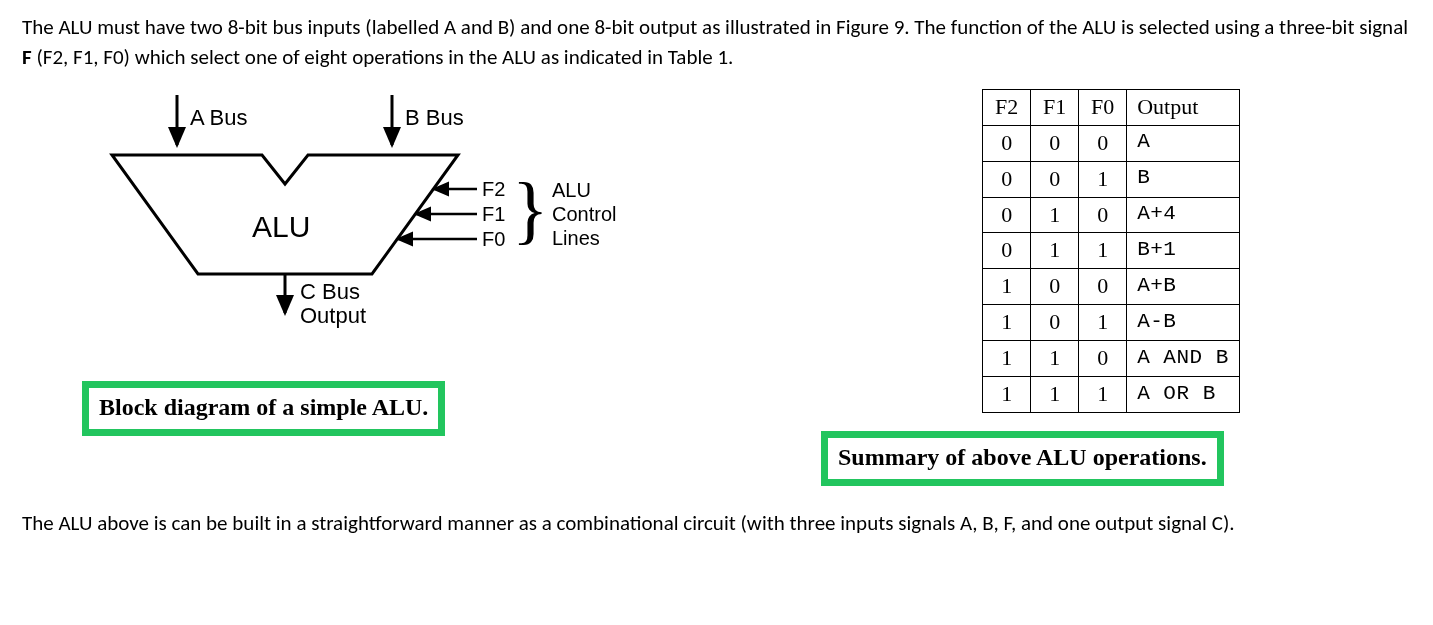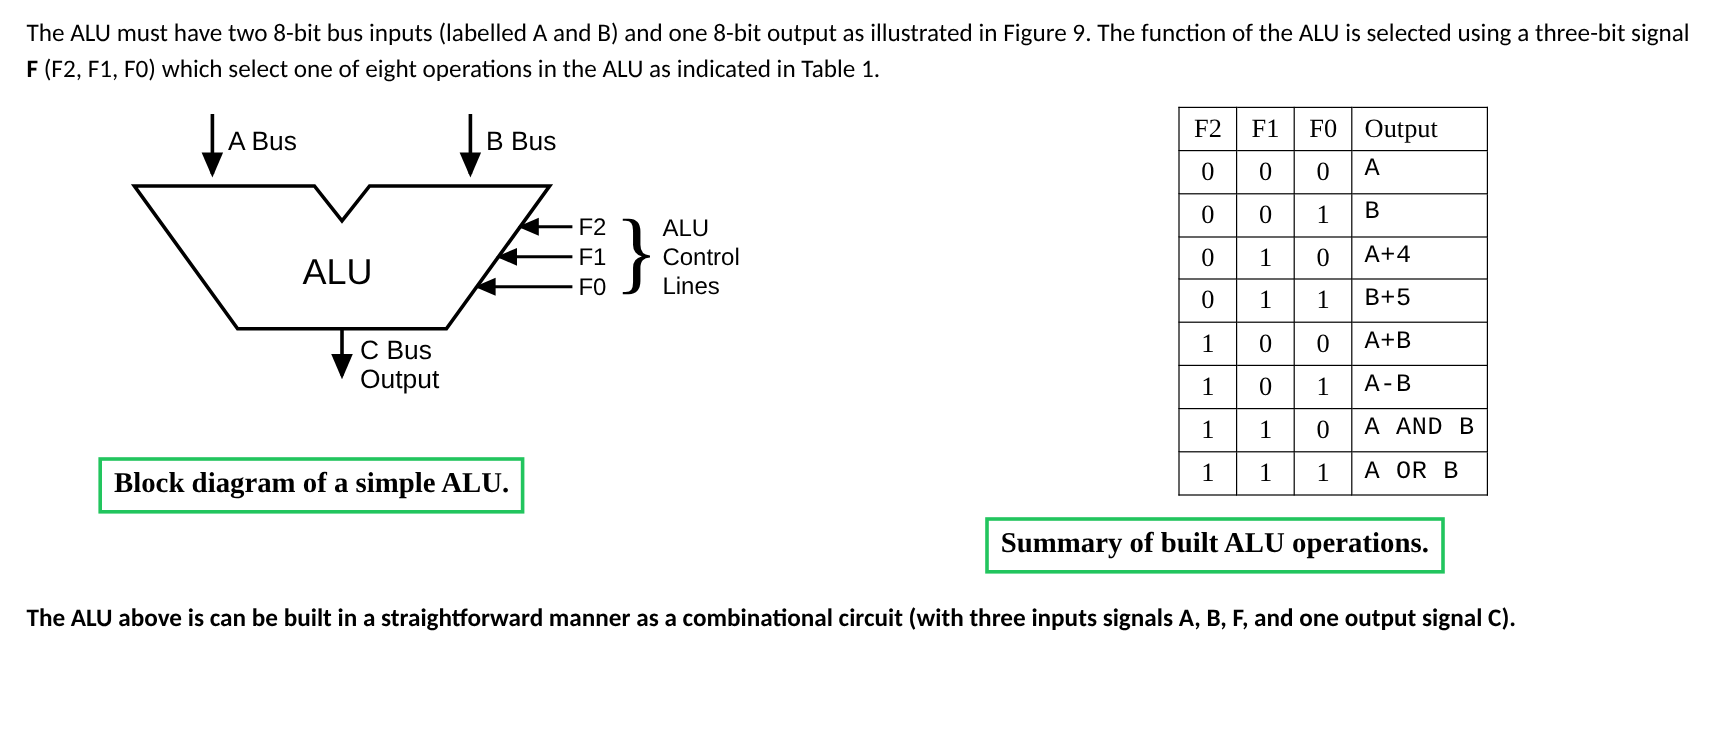--- a/index.html
+++ b/index.html
@@ -21,21 +21,21 @@
     align-items: flex-start;
     margin: 8px 0 12px 0;
     padding: 0 40px 0 60px;
   }
   .left-fig { width: 560px; }
   .right-fig { width: 520px; display:flex; flex-direction:column; align-items:center; }
   .svgwrap { width: 100%; }
   svg { display:block; }
   .caption {
     display: inline-block;
-    border: 3px solid #22c55e;
+    border: 7px solid #22c55e;
     padding: 2px 10px 4px 10px;
     font-family: "Times New Roman", serif;
     font-size: 24px;
     font-weight: 700;
     margin-top: 18px;
   }
   .left-fig .caption-wrap { margin-top:14px; }
   table.ops {
     border-collapse: collapse;
     font-family: "Times New Roman", serif;
@@ -134,21 +134,21 @@
       <tr>
             <td class="c">0</td>
             <td class="c">1</td>
             <td class="c">0</td>
             <td class="mono">A+4</td>
           </tr>
       <tr>
             <td class="c">0</td>
             <td class="c">1</td>
             <td class="c">1</td>
-            <td class="mono">B+5</td>
+            <td class="mono">B+1</td>
           </tr>
       <tr>
             <td class="c">1</td>
             <td class="c">0</td>
             <td class="c">0</td>
             <td class="mono">A+B</td>
           </tr>
       <tr>
             <td class="c">1</td>
             <td class="c">0</td>
@@ -163,19 +163,19 @@
           </tr>
       <tr>
             <td class="c">1</td>
             <td class="c">1</td>
             <td class="c">1</td>
             <td class="mono">A OR B</td>
           </tr>
     </tbody>
       </table>
     <div style="align-self:flex-start; margin-left:-30px;">
-      <span class="caption">Summary of built ALU operations.</span>
+      <span class="caption">Summary of above ALU operations.</span>
     </div>
   </div>
 
 </div>
 
-<p class="para" style="margin-top:22px;font-weight:bold;">The ALU above is can be built in a straightforward manner as a combinational circuit (with three inputs signals A, B, F, and one output signal C).</p>
+<p class="para" style="margin-top:22px;">The ALU above is can be built in a straightforward manner as a combinational circuit (with three inputs signals A, B, F, and one output signal C).</p>
 
 </body></html>

